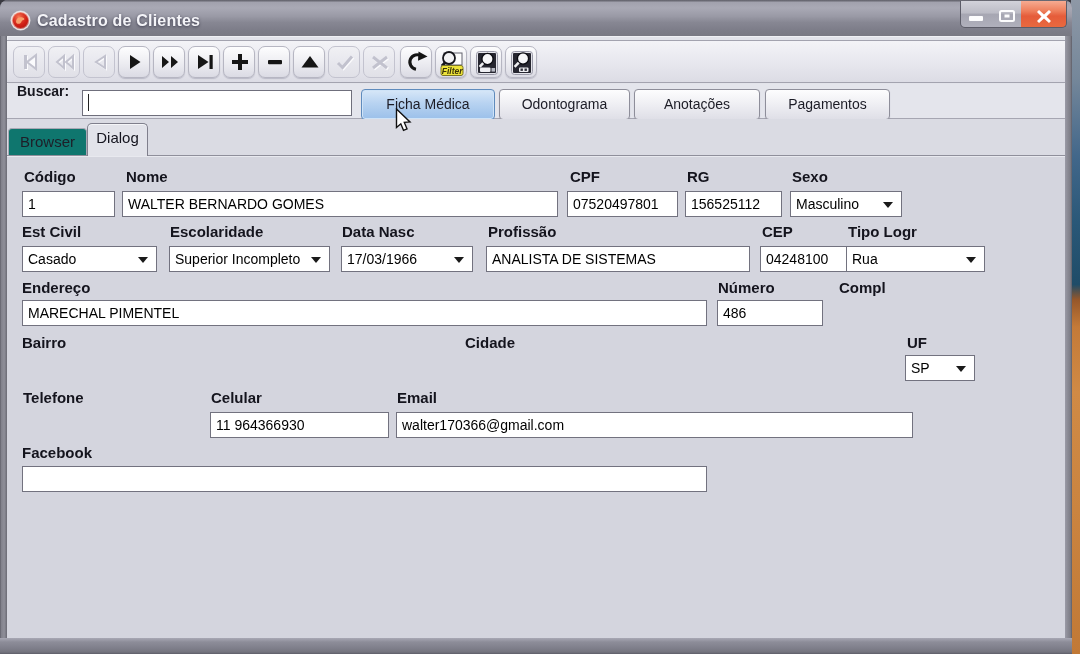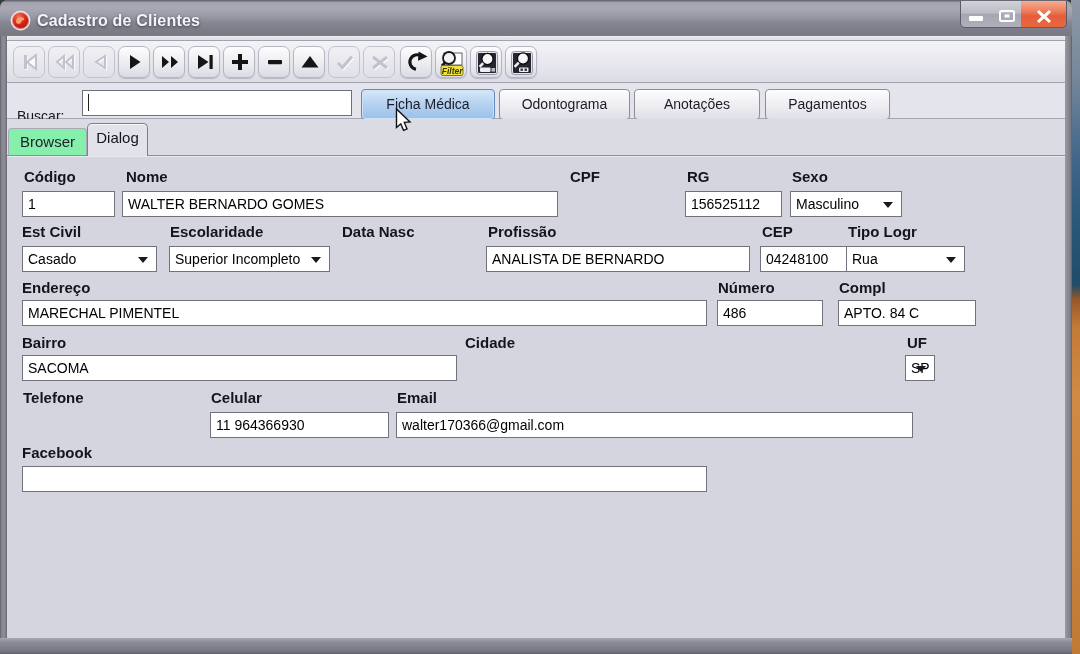--- a/index.html
+++ b/index.html
@@ -36,35 +36,35 @@
   .tb { position:absolute; top:10px; width:32px; height:32px; border-radius:7px;
     border:1px solid #b6b6c2;
     background:linear-gradient(180deg,#fdfdfe 0%,#ececf1 55%,#dbdbe4 100%);
     box-shadow:0 1px 1px rgba(120,120,140,.35); }
   .tb.dis { background:linear-gradient(180deg,#f0f0f4 0%,#e8e8ee 50%,#e0e0e7 100%);
     border-color:#c3c3cf; box-shadow:none; }
   .tb svg { position:absolute; left:0; top:0; }
   
   #busrow { left:0; top:48px; width:1058px; height:35px; background:#e4e5ec;
     border-bottom:1px solid #a6a6b2; }
-  #buslab { left:10px; top:72px; font-size:14px; font-weight:normal; color:#17171f; }
+  #buslab { left:10px; top:47px; font-size:14px; font-weight:bold; color:#17171f; }
   #businp { left:75px; top:54px; width:270px; height:26px; background:#fff;
     border:1px solid #6f6f7c; }
   #caret { left:81px; top:58px; width:1px; height:17px; background:#222; }
   .navbtn { position:absolute; top:53px; height:31px; border-radius:4px;
     font-size:14px; color:#1c1c26; text-align:center; line-height:29px;
     border:1px solid #8e8e9a;
     background:linear-gradient(180deg,#fdfdfe 0%,#f0f0f4 45%,#dfdfe7 100%);
     box-shadow:0 1px 1px rgba(120,120,140,.3); }
   #fmbtn { left:354px; width:134px; border:1px solid #5f8bbd;
     background:linear-gradient(180deg,#d7e7f8 0%,#b8d3f1 45%,#9bc0ea 100%);
     box-shadow:inset 0 0 0 1px #cfe3f7; }
   
   #tabrow { left:0; top:83px; width:1058px; height:36px; background:#dadbe3; }
-  #tab1 { left:1px; top:92px; width:79px; height:27px; background:#86efac;
+  #tab1 { left:1px; top:92px; width:79px; height:27px; background:#0f766e;
     border:1px solid #a9a9b5; border-bottom:none; border-radius:4px 4px 0 0;
     font-size:15px; color:#1e1e28; text-align:center; line-height:25px; }
   #tab2 { left:80px; top:87px; width:61px; height:33px; background:#e2e3ea;
     border:1px solid #7f7f8c; border-bottom:none; border-radius:5px 5px 0 0;
     font-size:15px; color:#14141e; text-align:center; line-height:28px;
     box-shadow:inset 0 1px 0 #f4f5f8; z-index:3; }
   
   #form { left:0; top:119px; width:1058px; height:483px; background:#d4d5de;
     border-top:1px solid #8f8f9b; box-shadow:inset 0 1px 0 #e8e9ef; }
   .lab { position:absolute; margin-top:-2px; font-size:15px; font-weight:bold; color:#14141d;
@@ -239,49 +239,49 @@
     <div class="abs navbtn" style="left:758px;width:125px;">Pagamentos</div>
     <div class="abs" id="tabrow"></div>
     <div class="abs" id="tab1">Browser</div>
     <div class="abs" id="tab2">Dialog</div>
     <div class="abs" id="form"></div>
     <div class="lab" style="left:17px;top:134px">Código</div>
     <div class="inp" style="left:15px;top:155px;width:93px">1</div>
     <div class="lab" style="left:119px;top:134px">Nome</div>
     <div class="inp" style="left:115px;top:155px;width:436px">WALTER BERNARDO GOMES</div>
     <div class="lab" style="left:563px;top:134px">CPF</div>
+    <div class="inp" style="left:560px;top:155px;width:111px">07520497801</div>
     <div class="lab" style="left:680px;top:134px">RG</div>
     <div class="inp" style="left:678px;top:155px;width:97px">156525112</div>
     <div class="lab" style="left:785px;top:134px">Sexo</div>
     <div class="dd" style="left:783px;top:155px;width:112px">Masculino</div>
 
     <div class="lab" style="left:15px;top:189px">Est Civil</div>
     <div class="dd" style="left:15px;top:210px;width:135px">Casado</div>
     <div class="lab" style="left:163px;top:189px">Escolaridade</div>
     <div class="dd" style="left:162px;top:210px;width:161px">Superior Incompleto</div>
     <div class="lab" style="left:335px;top:189px">Data Nasc</div>
+    <div class="dd" style="left:334px;top:210px;width:132px">17/03/1966</div>
     <div class="lab" style="left:481px;top:189px">Profissão</div>
-    <div class="inp" style="left:479px;top:210px;width:264px">ANALISTA DE BERNARDO</div>
+    <div class="inp" style="left:479px;top:210px;width:264px">ANALISTA DE SISTEMAS</div>
     <div class="lab" style="left:755px;top:189px">CEP</div>
     <div class="inp" style="left:753px;top:210px;width:92px">04248100</div>
     <div class="lab" style="left:841px;top:189px">Tipo Logr</div>
-    <div class="dd" style="left:839px;top:210px;width:119px">Rua</div>
+    <div class="dd" style="left:839px;top:210px;width:139px">Rua</div>
 
     <div class="lab" style="left:15px;top:245px">Endereço</div>
     <div class="inp" style="left:15px;top:264px;width:685px">MARECHAL PIMENTEL</div>
     <div class="lab" style="left:711px;top:245px">Número</div>
     <div class="inp" style="left:710px;top:264px;width:106px">486</div>
     <div class="lab" style="left:832px;top:245px">Compl</div>
-    <div class="inp" style="left:831px;top:264px;width:138px">APTO. 84 C</div>
 
     <div class="lab" style="left:15px;top:300px">Bairro</div>
-    <div class="inp" style="left:15px;top:319px;width:435px">SACOMA</div>
     <div class="lab" style="left:458px;top:300px">Cidade</div>
     <div class="lab" style="left:900px;top:300px">UF</div>
-    <div class="dd" style="left:898px;top:319px;width:30px">SP</div>
+    <div class="dd" style="left:898px;top:319px;width:70px">SP</div>
 
     <div class="lab" style="left:16px;top:355px">Telefone</div>
     <div class="lab" style="left:204px;top:355px">Celular</div>
     <div class="inp" style="left:203px;top:376px;width:179px">11 964366930</div>
     <div class="lab" style="left:390px;top:355px">Email</div>
     <div class="inp" style="left:389px;top:376px;width:517px">walter170366@gmail.com</div>
 
     <div class="lab" style="left:15px;top:410px">Facebook</div>
     <div class="inp" style="left:15px;top:430px;width:685px"></div>
   </div>

